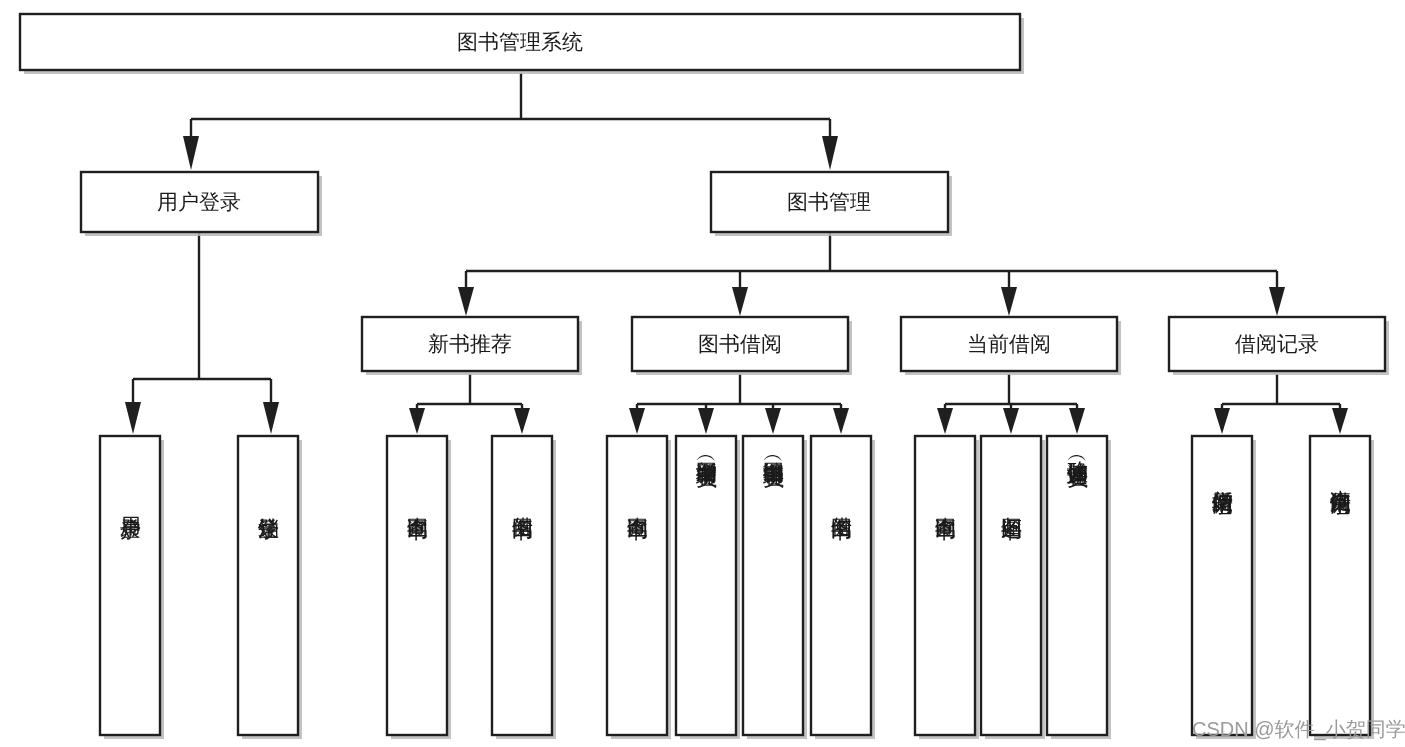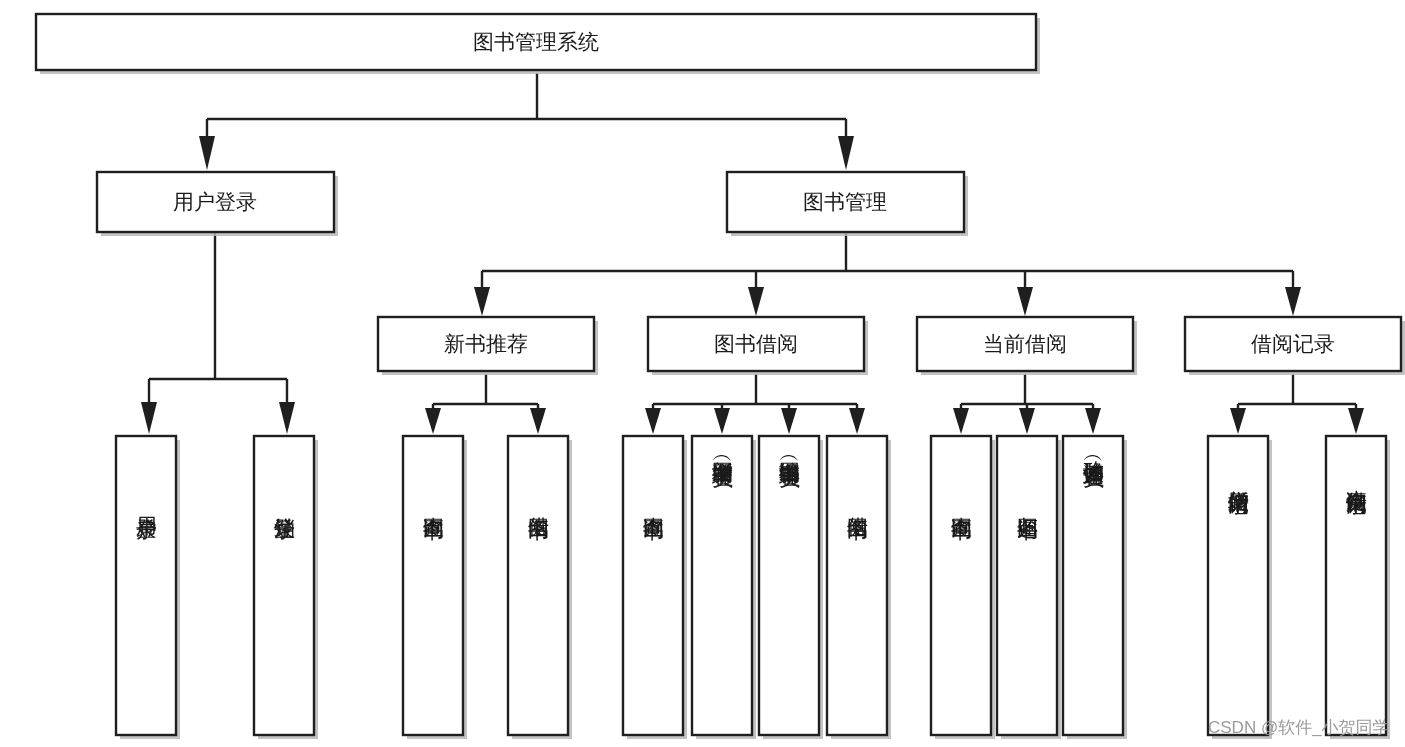--- a/index.html
+++ b/index.html
@@ -11,21 +11,20 @@
     width: 1405px;
     height: 747px;
     font-family: "Liberation Sans", sans-serif;
     overflow: hidden;
   }
   #diagram-root {
     position: relative;
     width: 1283px;
     height: 747px;
     background: #ffffff;
-    margin-left: 16px;
   }
   svg#flow {
     position: absolute;
     left: 0;
     top: 0;
     width: 1405px;
     height: 747px;
   }
   .node-rect {
     fill: #ffffff;
@@ -70,21 +69,21 @@
     color: #1a1a1a;
     letter-spacing: 1px;
     text-align: left;
     white-space: nowrap;
   }
   .watermark {
     position: absolute;
     left: 1192px;
     top: 716px;
     font-family: "Liberation Sans", sans-serif;
-    font-size: 17px;
+    font-size: 20px;
     color: #9a9a9a;
     white-space: nowrap;
     pointer-events: none;
     text-align: center;
   }
 </style>
 </head>
 <body>
 
 <div id="diagram-root">

